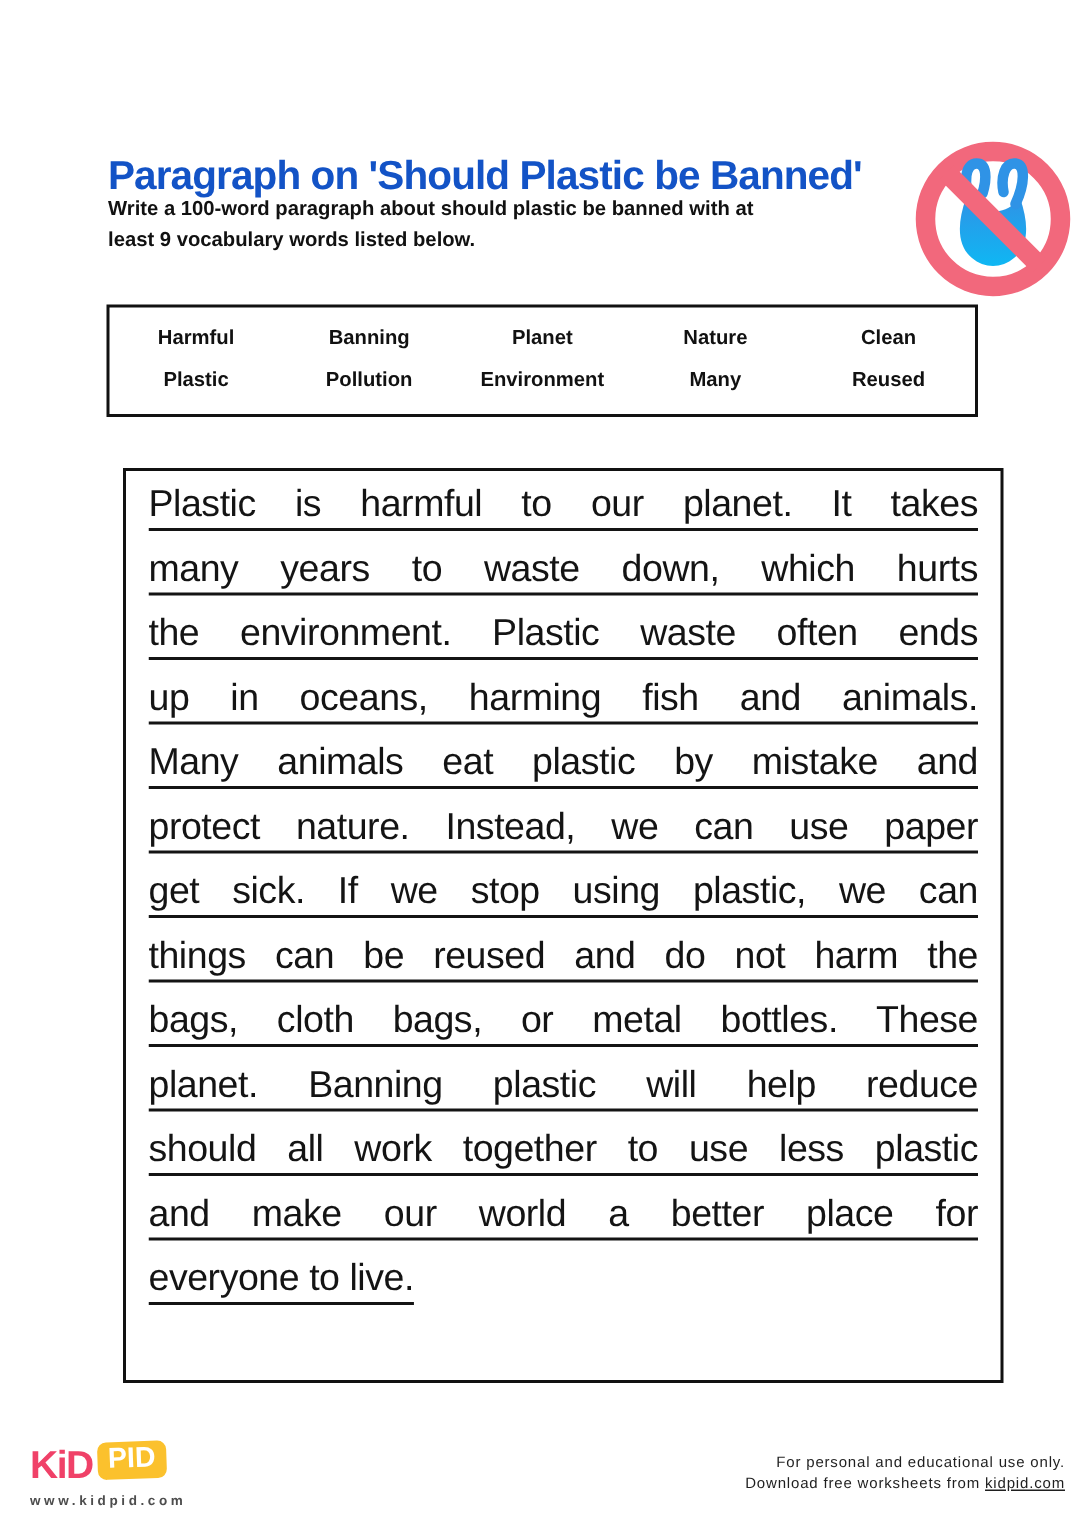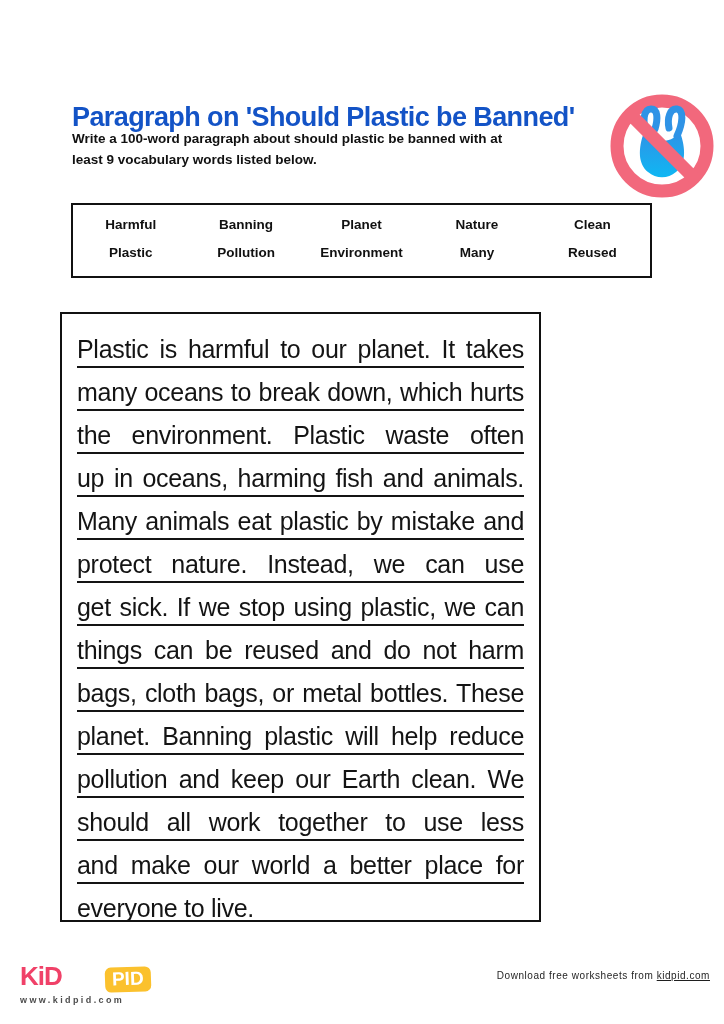--- a/index.html
+++ b/index.html
@@ -57,27 +57,27 @@
     flex: 1;
     text-align: center;
     font-size: 13.5px;
     font-weight: 700;
     color: #111;
   }
 
   
   .essay-box {
     position: absolute;
-    left: 60px;
+    left: 82px;
     top: 312px;
-    width: 481px;
+    width: 587px;
     height: 610px;
     border: 2.5px solid #111;
     box-sizing: border-box;
-    padding: 14px 15px 0 15px;
+    padding: 1px 15px 0 15px;
     overflow: hidden;
   }
   .eline {
     height: 43px;
     line-height: 43px;
     font-size: 25px;
     letter-spacing: -0.3px;
     color: #141414;
     text-align: justify;
     text-align-last: justify;
@@ -85,21 +85,21 @@
     text-decoration-thickness: 2px;
     text-decoration-color: #141414;
     text-underline-offset: 8px;
     overflow: hidden;
     white-space: normal;
   }
   .eline.last { text-align-last: left; text-decoration: underline; }
 
   
   .logo { position: absolute; left: 20px; top: 961px; }
-  .logo-line { display: flex; align-items: flex-end; gap: 40px; }
+  .logo-line { display: flex; align-items: flex-start; }
   .logo-kid {
     font-size: 26px;
     font-weight: 800;
     letter-spacing: -1px;
     color: #F04168;
   }
   .logo-pid {
     display: inline-block;
     margin-left: 3px;
     background: #FBC12D;
@@ -173,40 +173,40 @@
       <span class="vcell">Plastic</span>
       <span class="vcell">Pollution</span>
       <span class="vcell">Environment</span>
       <span class="vcell">Many</span>
       <span class="vcell">Reused</span>
     </div>
   </div>
 
   <div class="essay-box">
     <div class="eline">Plastic is harmful to our planet. It takes</div>
-    <div class="eline">many oceans to break down, which hurts</div>
+    <div class="eline">many years to waste down, which hurts</div>
     <div class="eline">the environment. Plastic waste often ends</div>
     <div class="eline">up in oceans, harming fish and animals.</div>
     <div class="eline">Many animals eat plastic by mistake and</div>
     <div class="eline">protect nature. Instead, we can use paper</div>
     <div class="eline">get sick. If we stop using plastic, we can</div>
     <div class="eline">things can be reused and do not harm the</div>
     <div class="eline">bags, cloth bags, or metal bottles. These</div>
     <div class="eline">planet. Banning plastic will help reduce</div>
-    <div class="eline">pollution and keep our Earth clean. We</div>
     <div class="eline">should all work together to use less plastic</div>
     <div class="eline">and make our world a better place for</div>
     <div class="eline last">everyone to live.</div>
   </div>
 
   <div class="logo">
     <div class="logo-line">
       <span class="logo-kid">KiD</span>
       <span class="logo-pid">PID</span>
     </div>
     <div class="logo-url">www.kidpid.com</div>
   </div>
 
   <div class="footer-right">
+    <div>For personal and educational use only.</div>
     <div><span>Download free worksheets from </span><span class="u">kidpid.com</span></div>
   </div>
 
 </div>
 
 </body></html>

